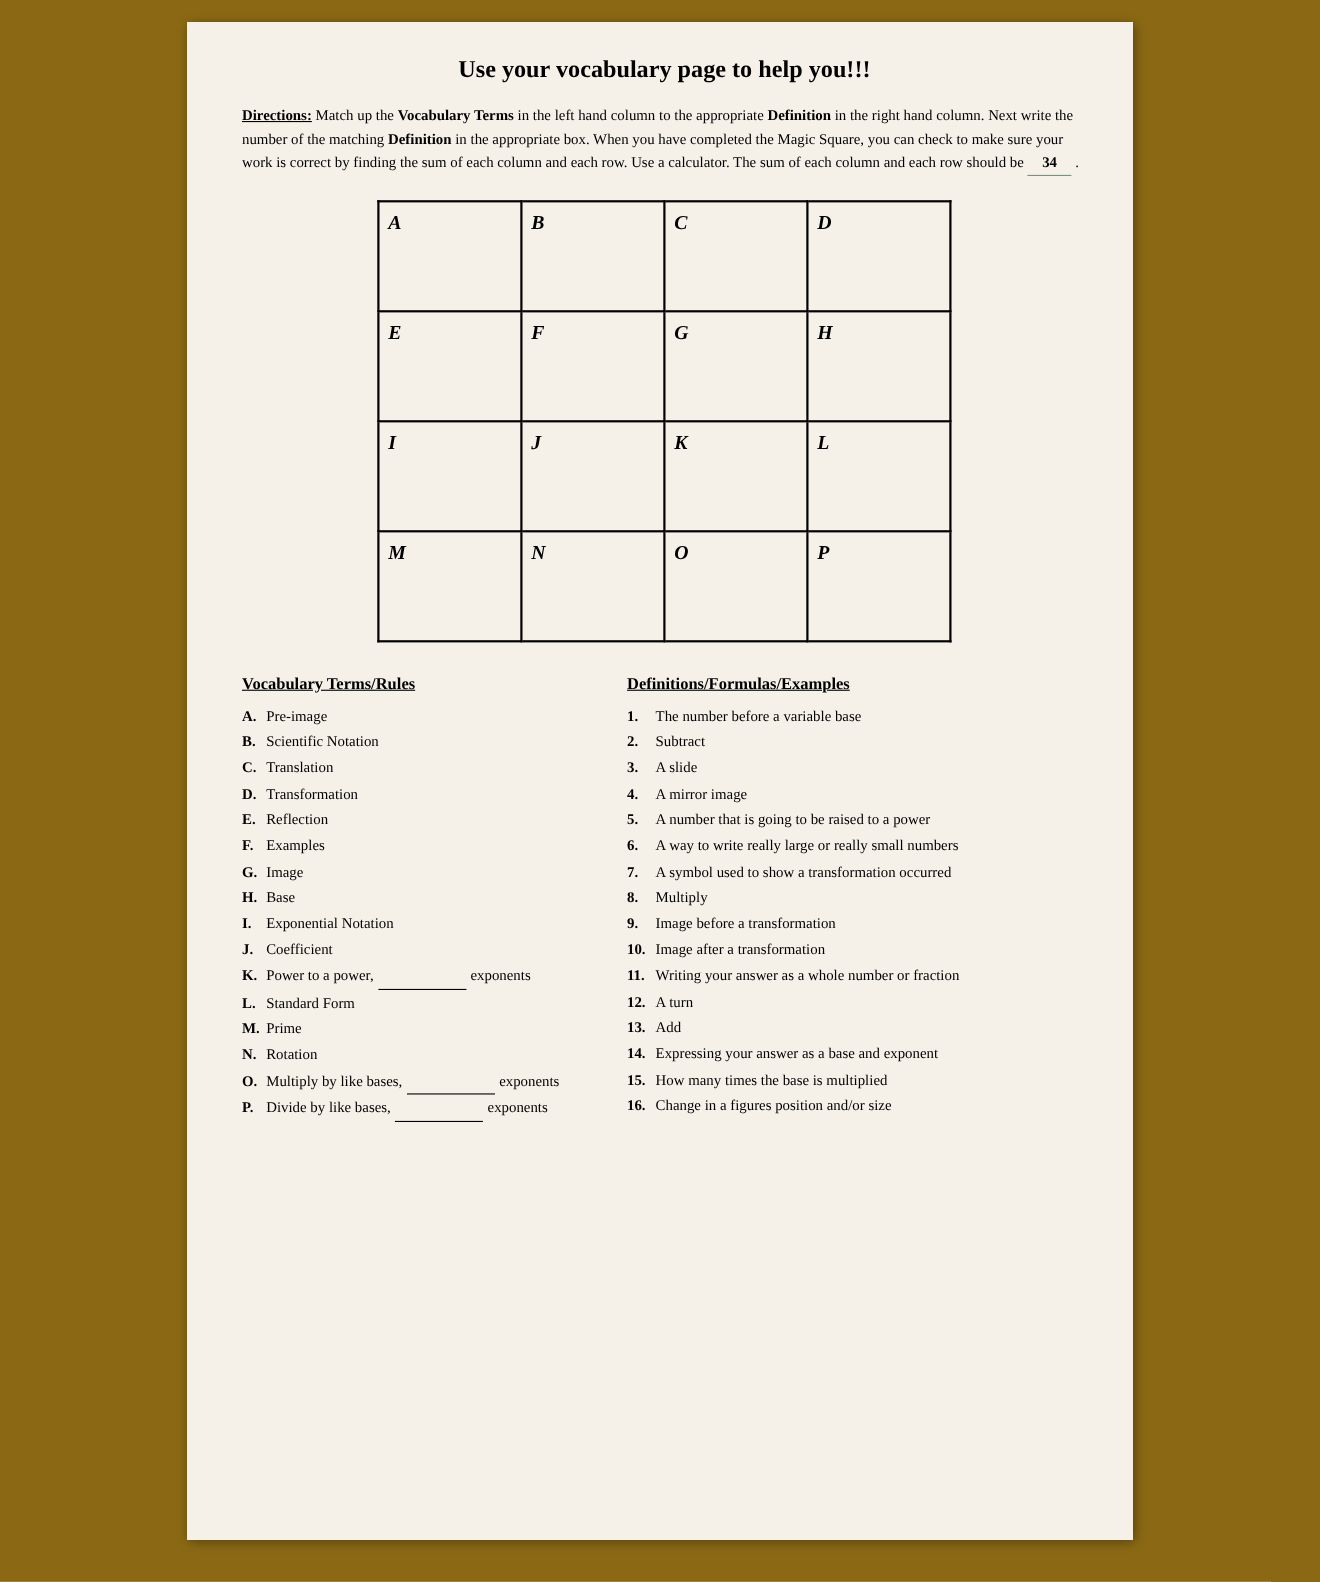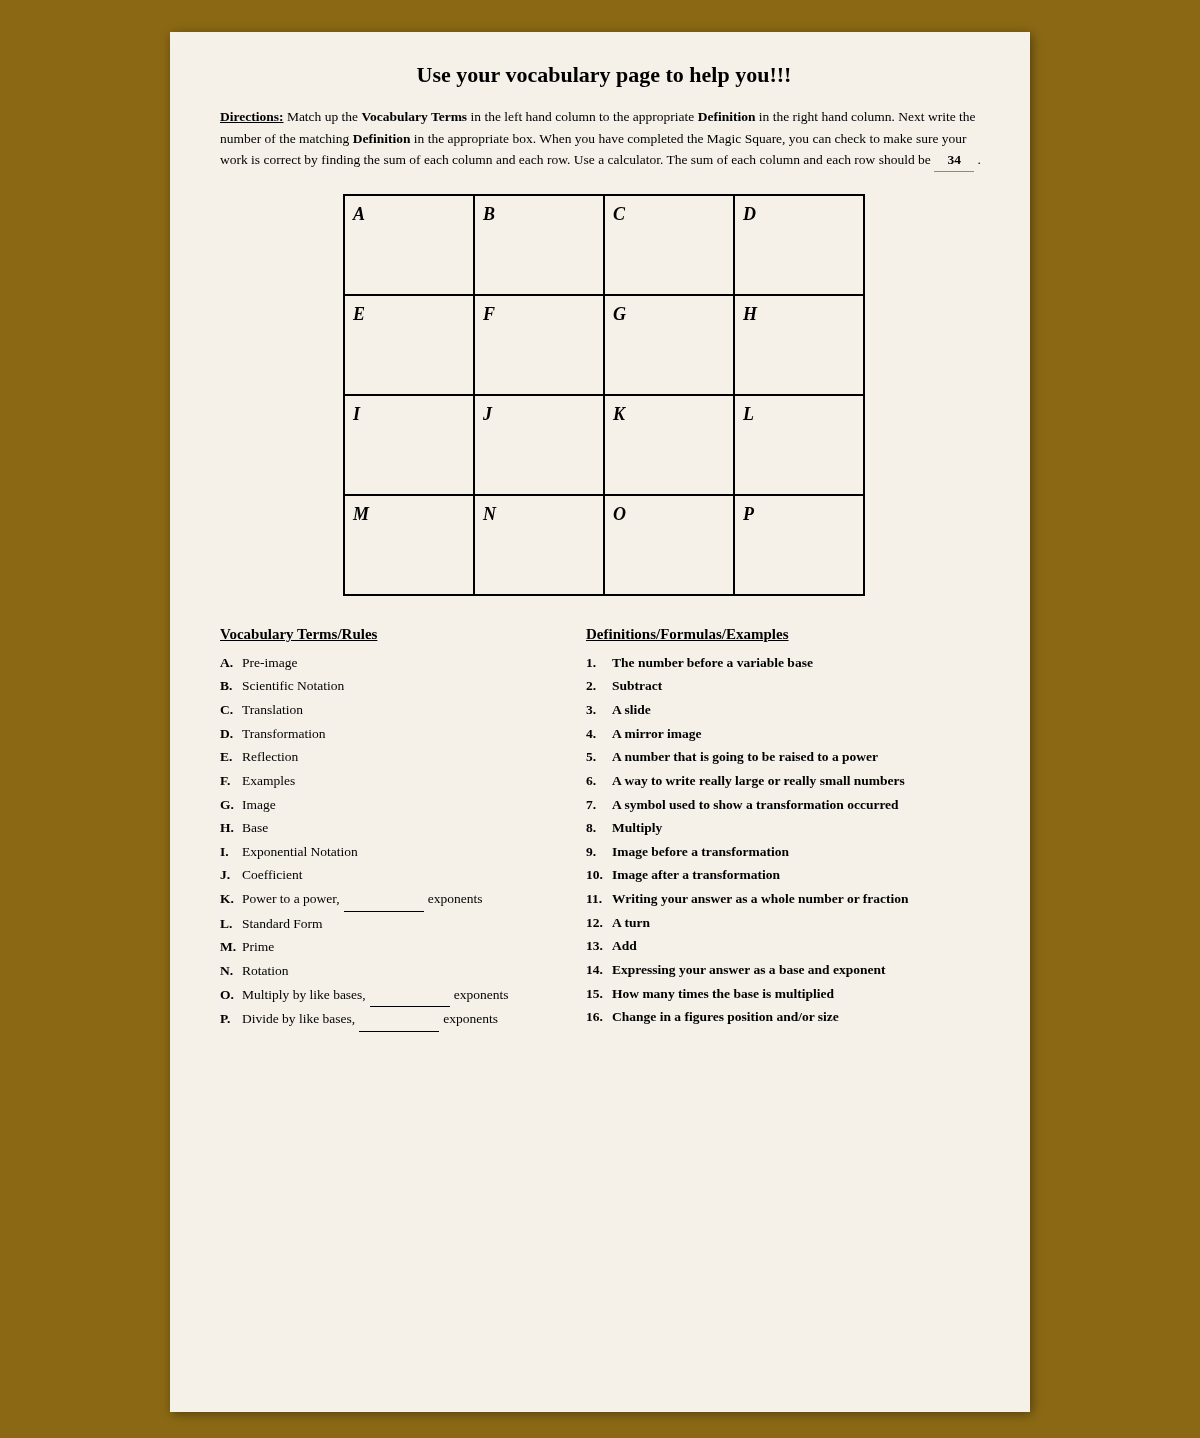--- a/index.html
+++ b/index.html
@@ -10,21 +10,21 @@
       min-height: 1438px;
       display: flex;
       justify-content: center;
       align-items: flex-start;
     }
 
     .page {
       background: #f5f0e8;
       width: 860px;
       min-height: 1380px;
-      margin: 32px auto;
+      margin: 20px auto;
       padding: 30px 42px 50px 50px;
       position: relative;
       box-shadow: 2px 2px 10px rgba(0,0,0,0.4);
     }
 
     .header-title {
       text-align: center;
       font-size: 22px;
       font-weight: bold;
       margin-bottom: 18px;
@@ -72,21 +72,21 @@
       padding: 8px;
       vertical-align: top;
       font-size: 18px;
       font-weight: bold;
       font-style: italic;
     }
 
     
     .vocab-section {
       display: flex;
-      gap: 46px;
+      gap: 30px;
       margin-top: 10px;
     }
 
     .vocab-left {
       width: 320px;
       flex-shrink: 0;
     }
 
     .vocab-right {
       flex: 1;
@@ -144,21 +144,20 @@
       gap: 6px;
     }
 
     .def-list .num {
       font-weight: bold;
       min-width: 20px;
     }
 
     .def-list .def-text {
       flex: 1;
-      font-weight: bold;
     }
   </style>
 </head>
 <body>
 
 <div class="page">
 
   <div class="header-title">Use your vocabulary page to help you!!!</div>
 
   <div class="directions">

